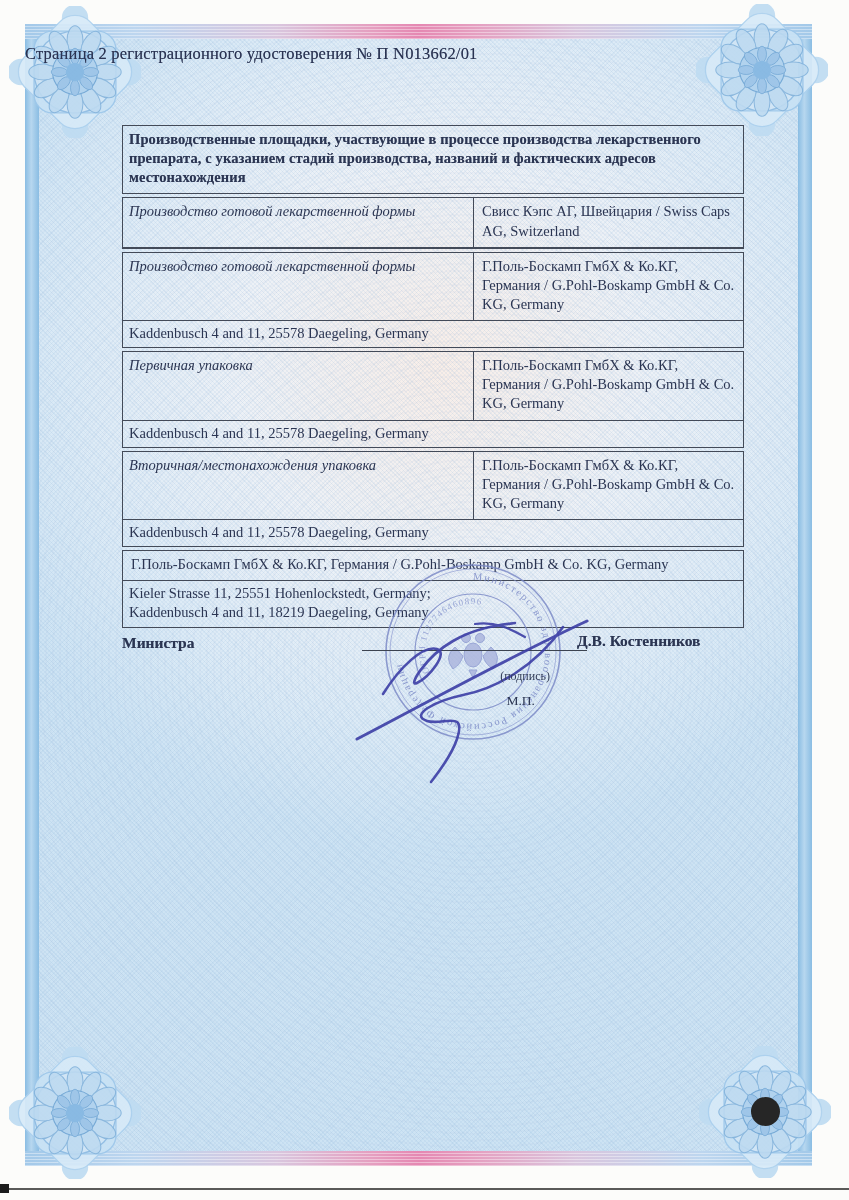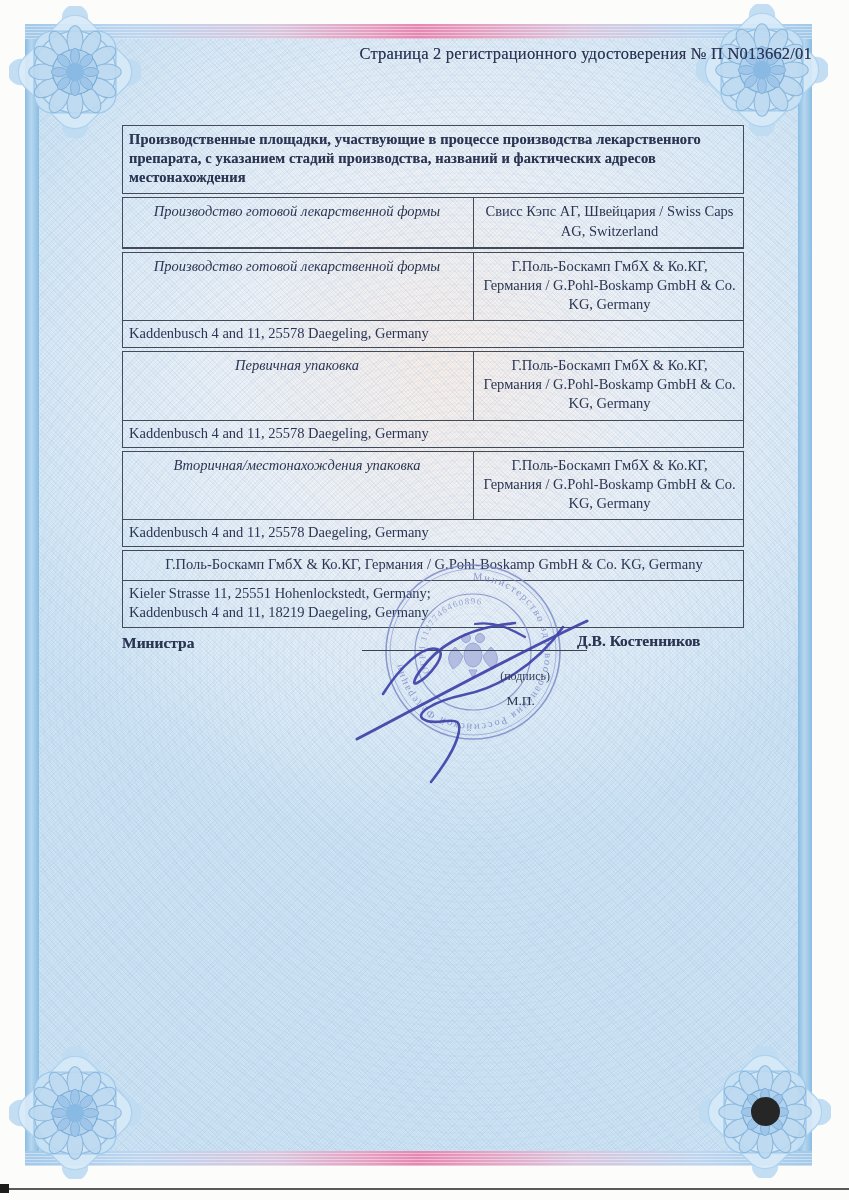--- a/index.html
+++ b/index.html
@@ -36,35 +36,35 @@
   .stripe-left{left:0;}
   .stripe-right{right:0;}
   .rosette{position:absolute;width:132px;height:132px;z-index:4;opacity:.92;}
   .rosette-tl{left:-16px;top:-18px;}
   .rosette-tr{left:671px;top:-20px;}
   .rosette-bl{left:-16px;top:1023px;}
   .rosette-br{left:674px;top:1022px;}
   
   .doc-header{
     position:absolute;left:0;top:20px;width:100%;z-index:5;
-    text-align:right;font-size:16.5px;letter-spacing:.2px;
+    text-align:left;font-size:16.5px;letter-spacing:.2px;
     color:#2a3352;text-shadow:0 0 .5px rgba(42,51,82,.55);
   }
   
   .prod-table{
     position:absolute;left:97px;top:101px;width:622px;z-index:5;
     display:flex;flex-direction:column;gap:3px;
     font-size:14.5px;line-height:1.32;
   }
   .tbl-block{border:1.5px solid #434a58;}
   .tbl-head{
     font-weight:bold;padding:4px 8px 6px 6px;
     letter-spacing:.1px;text-shadow:0 0 .5px rgba(42,51,82,.5);
   }
-  .stage-row{display:flex;border-bottom:1.5px solid #434a58;text-align:center;}
+  .stage-row{display:flex;border-bottom:1.5px solid #434a58;}
   .cell-stage{
     flex:0 0 351px;box-sizing:border-box;border-right:1.5px solid #434a58;
     padding:4px 8px 6px 6px;font-style:italic;
   }
   .cell-producer{flex:1;box-sizing:border-box;padding:4px 6px 6px 8px;}
   .addr-row{padding:3px 8px 4px 6px;white-space:pre-line;}
   
   .sig-area{position:absolute;left:0;top:0;width:100%;height:100%;z-index:6;}
   .sig-title{
     position:absolute;left:97px;top:608px;width:250px;

